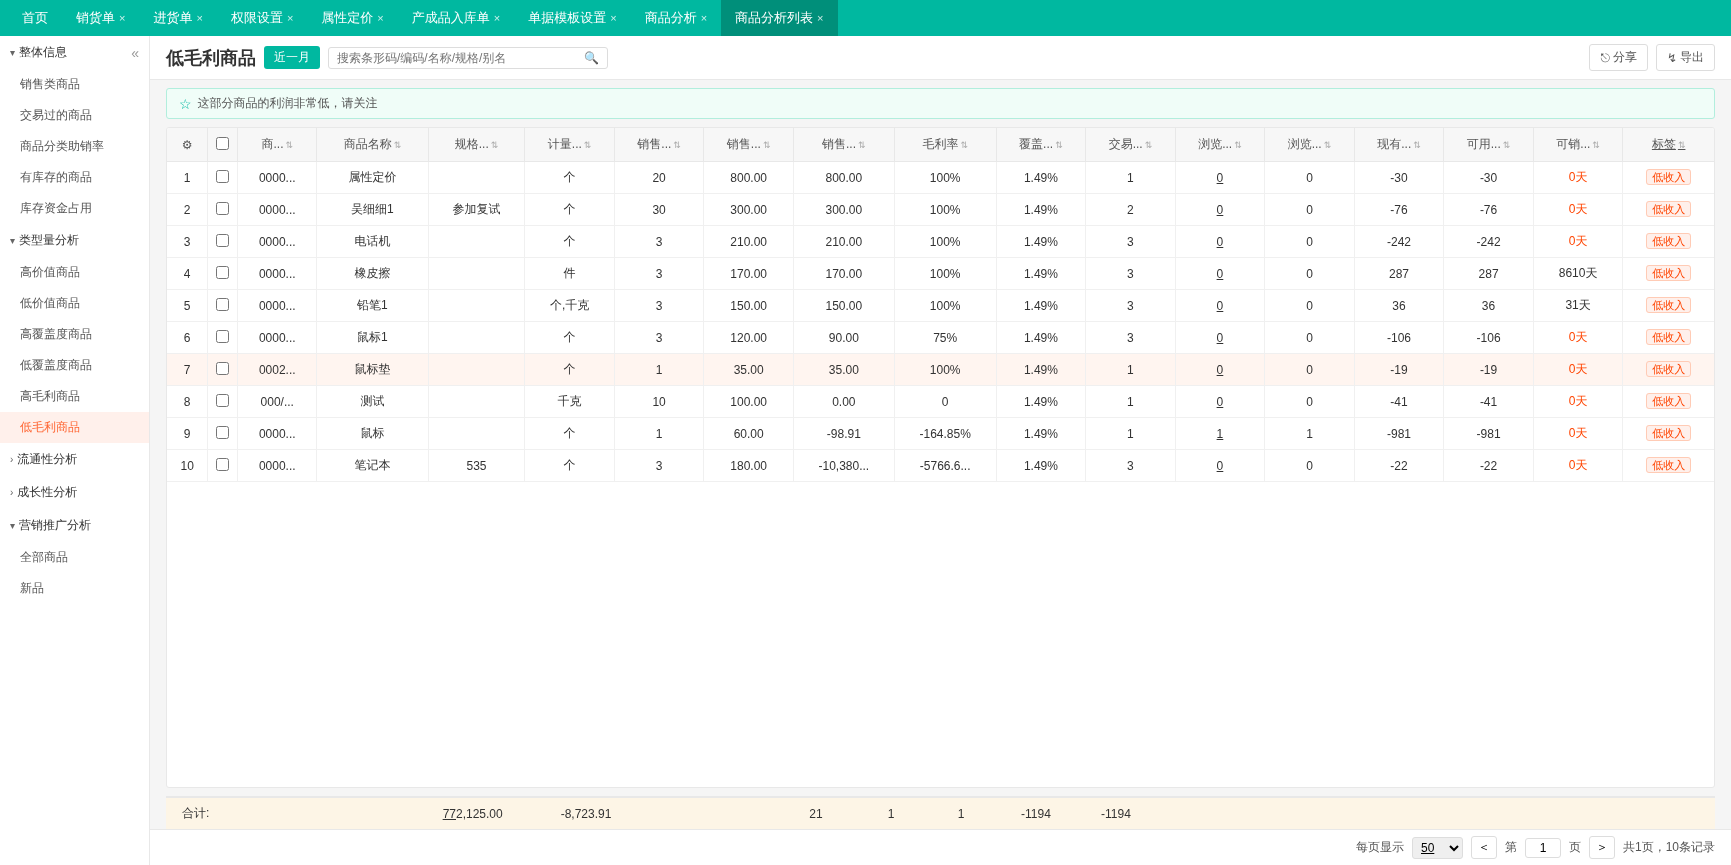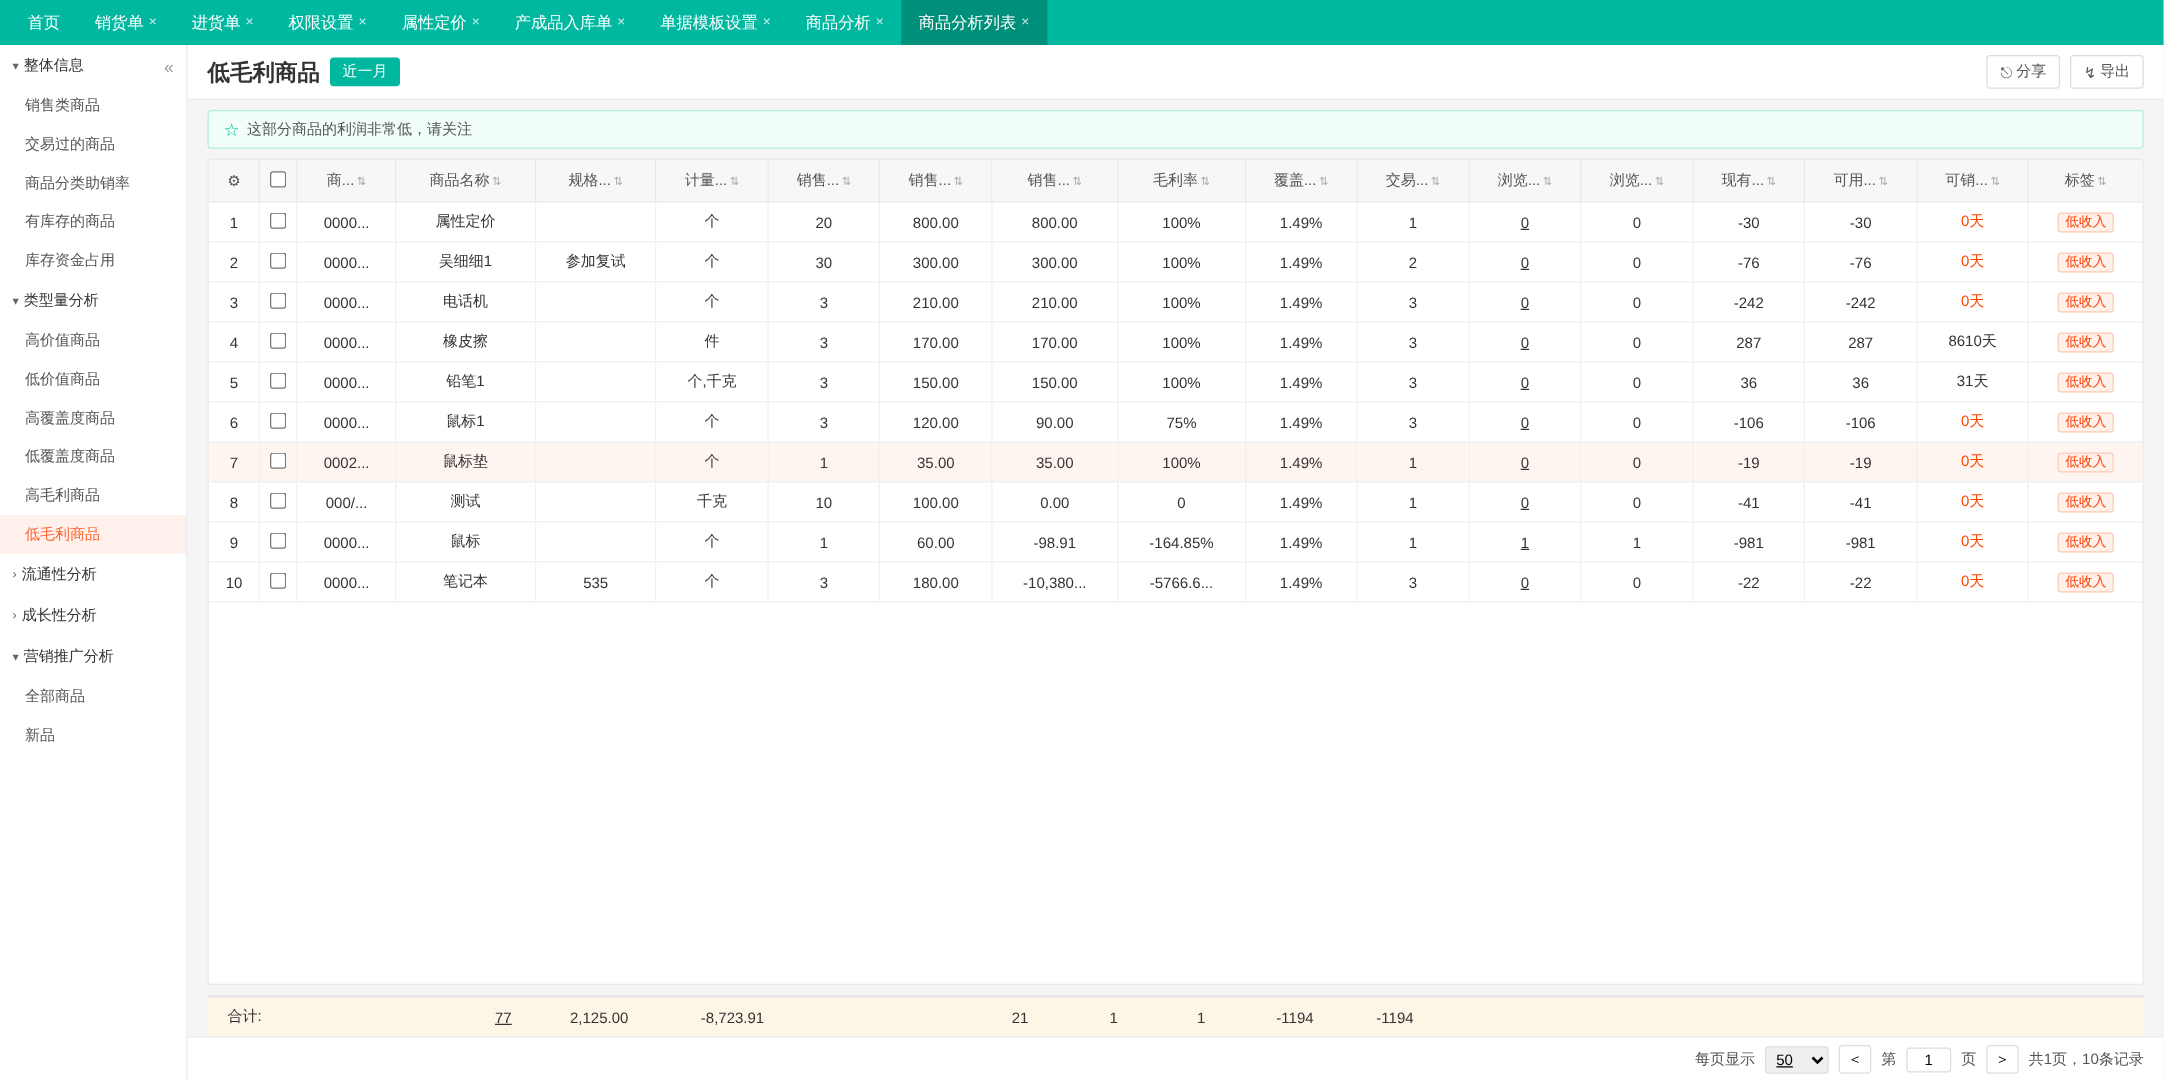--- a/index.html
+++ b/index.html
@@ -166,21 +166,21 @@
     }
     thead th {
       padding: 8px 6px;
       text-align: center;
       font-weight: 500;
       color: #555;
       border-right: 1px solid #e8e8e8;
       white-space: nowrap;
       position: relative;
     }
-    thead th:last-child { border-right: none; }
+    thead th:last-child { border-right: none; text-decoration: underline; }
     thead th .sort-icon { font-size: 9px; color: #aaa; margin-left: 2px; }
     tbody tr { border-bottom: 1px solid #f0f0f0; }
     tbody tr.highlighted { background: #fff5f0; }
     tbody td {
       padding: 7px 6px;
       text-align: center;
       color: #333;
       border-right: 1px solid #f0f0f0;
       white-space: nowrap;
     }
@@ -346,20 +346,24 @@
     <div class="sidebar-item">
       <span>新品</span>
     </div>
   </div>
 
   <div class="content-area">
 
     <div class="page-header">
       <span class="page-title">低毛利商品</span>
       <button class="btn-period">近一月</button>
+      <div class="search-box">
+        <input type="text" placeholder="搜索条形码/编码/名称/规格/别名" style="">
+        <span class="search-icon">🔍</span>
+      </div>
       <div class="header-actions">
         <button class="header-btn">
           <span>⎋</span>
           <span>分享</span>
         </button>
         <button class="header-btn">
           <span>↯</span>
           <span>导出</span>
         </button>
       </div>
@@ -594,21 +598,21 @@
     <td>-22</td>
     <td style="color:#ff4400">0天</td>
     <td><span style="background:#fff0eb;color:#ff4400;border:1px solid #ffcbb5;border-radius:3px;padding:1px 5px;font-size:11px;">低收入</span></td>
   </tr>
           </tbody>
       </table>
     </div>
 
     <div class="footer-total" style="border-top:2px solid #e8e8e8; padding: 7px 0; background:#fdf5e6; display:flex; align-items:center; margin: 0 16px 0;">
       <span style="width:230px; padding-left:16px; font-weight:500;">合计:</span>
-      <span style="width:60px; text-align:left;text-decoration:underline;">77</span>
+      <span style="width:60px; text-align:right;text-decoration:underline;">77</span>
       <span style="width:80px; text-align:left;">2,125.00</span>
       <span style="width:100px; text-align:center;">-8,723.91</span>
       <span style="width:80px;"></span>
       <span style="width:60px;"></span>
       <span style="width:80px; text-align:center;">21</span>
       <span style="width:70px; text-align:center;">1</span>
       <span style="width:70px; text-align:center;">1</span>
       <span style="width:80px; text-align:center;">-1194</span>
       <span style="width:80px; text-align:center;">-1194</span>
     </div>

